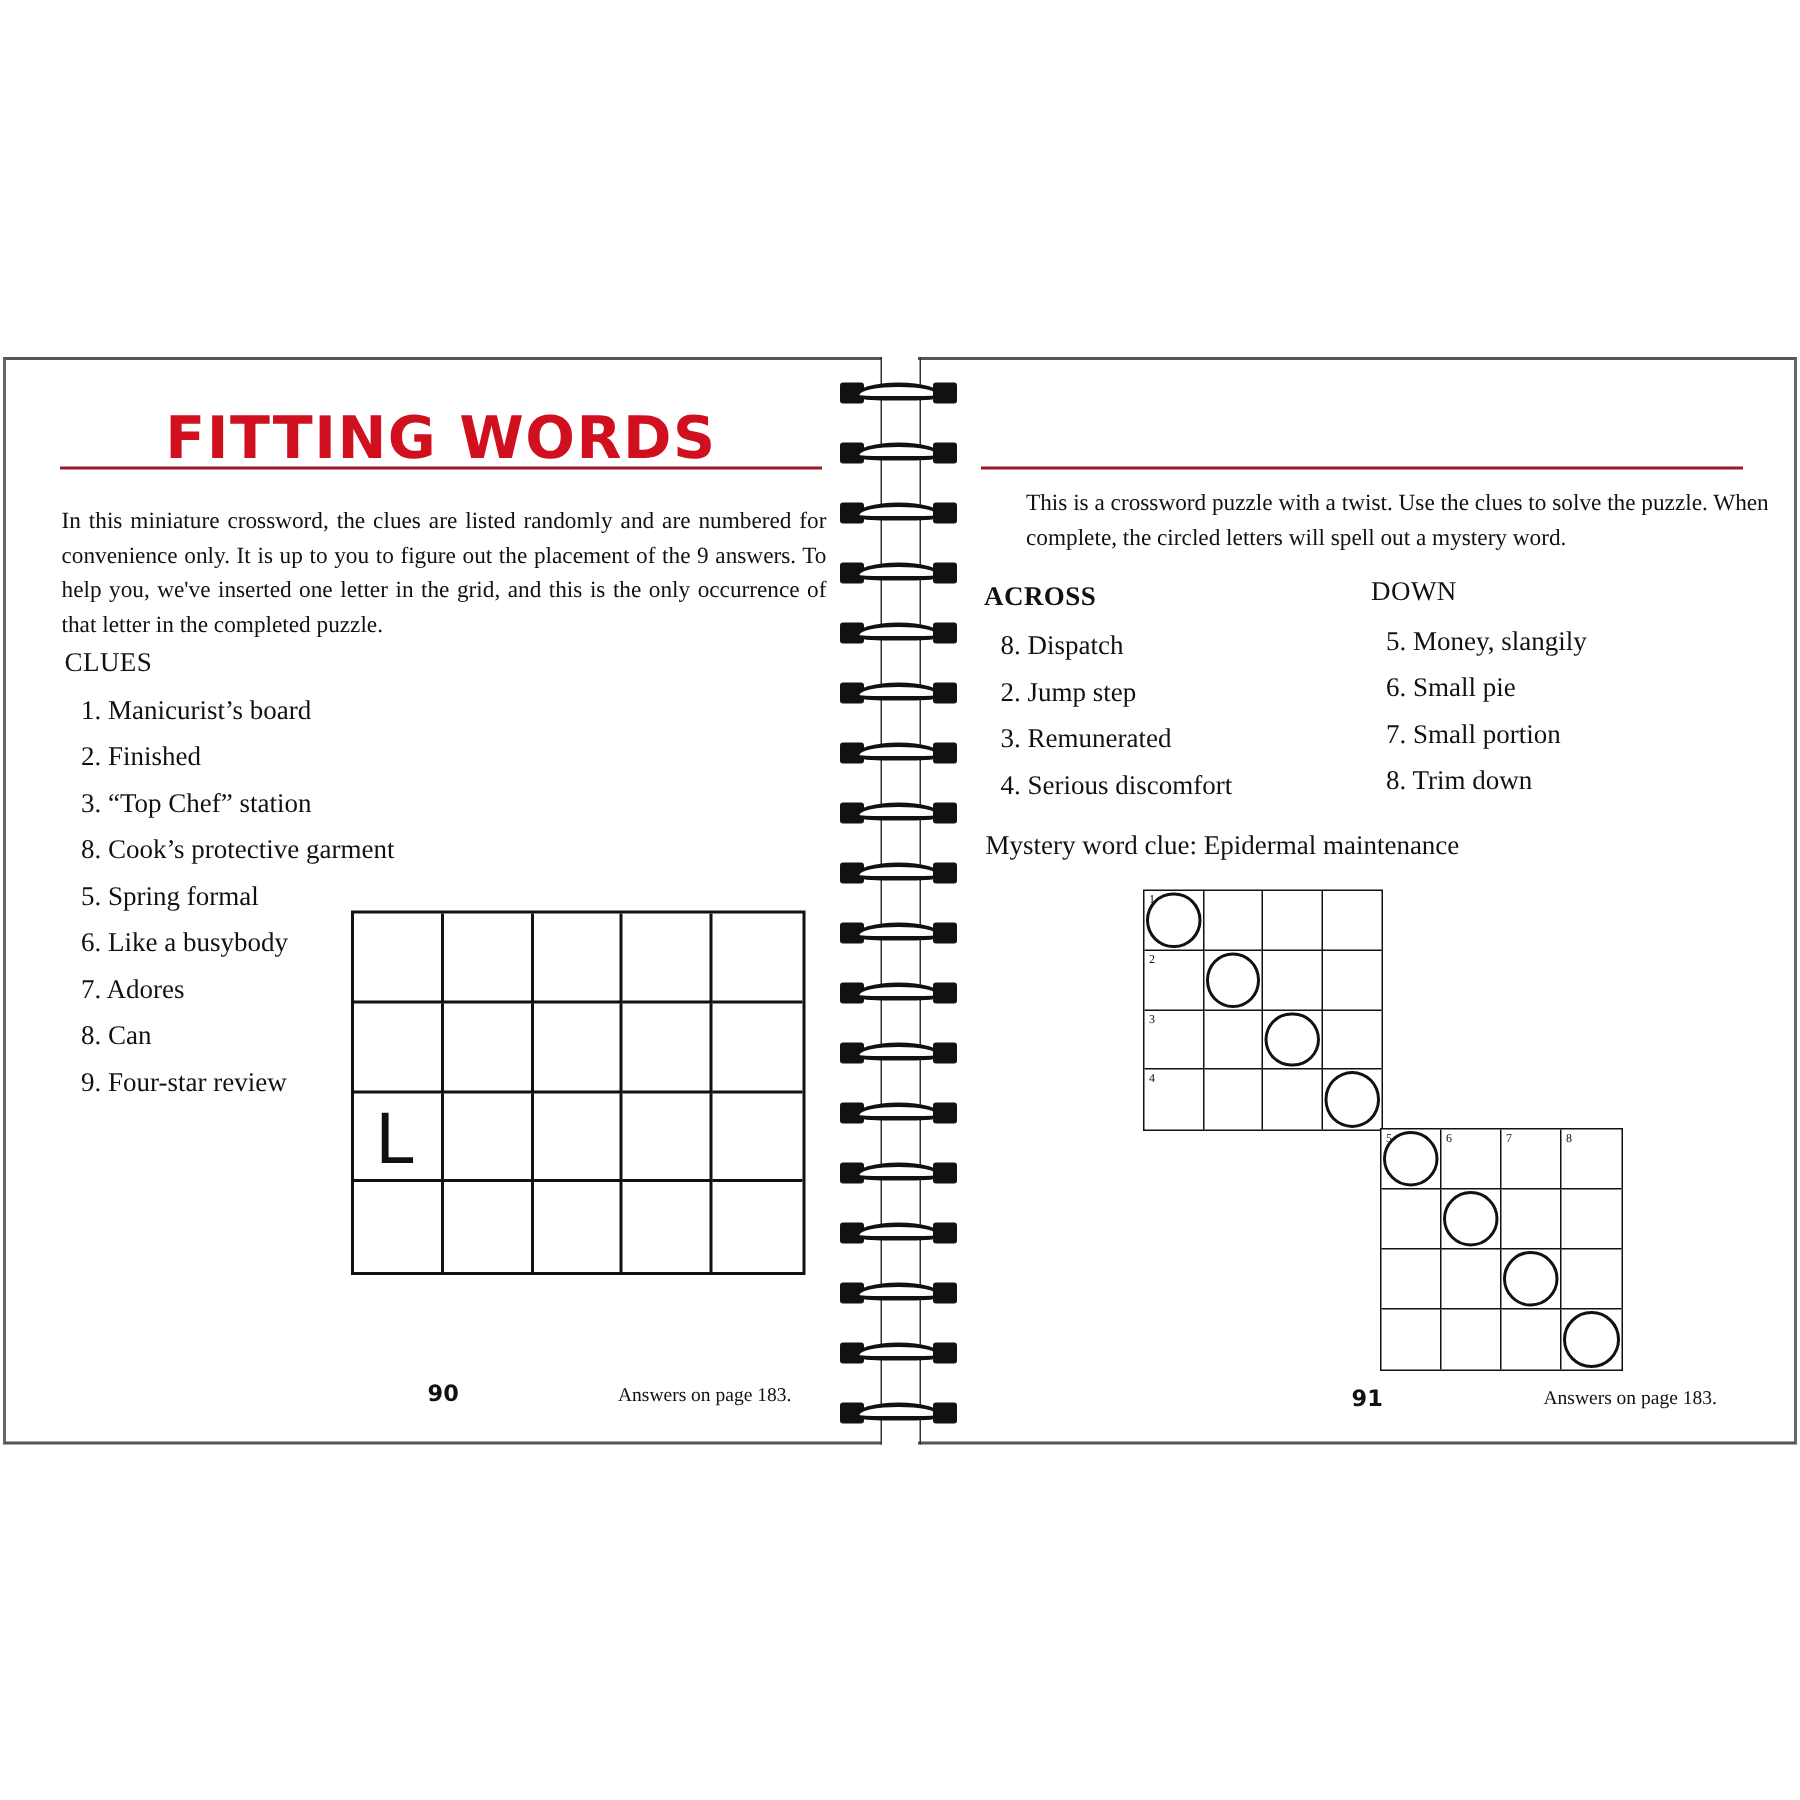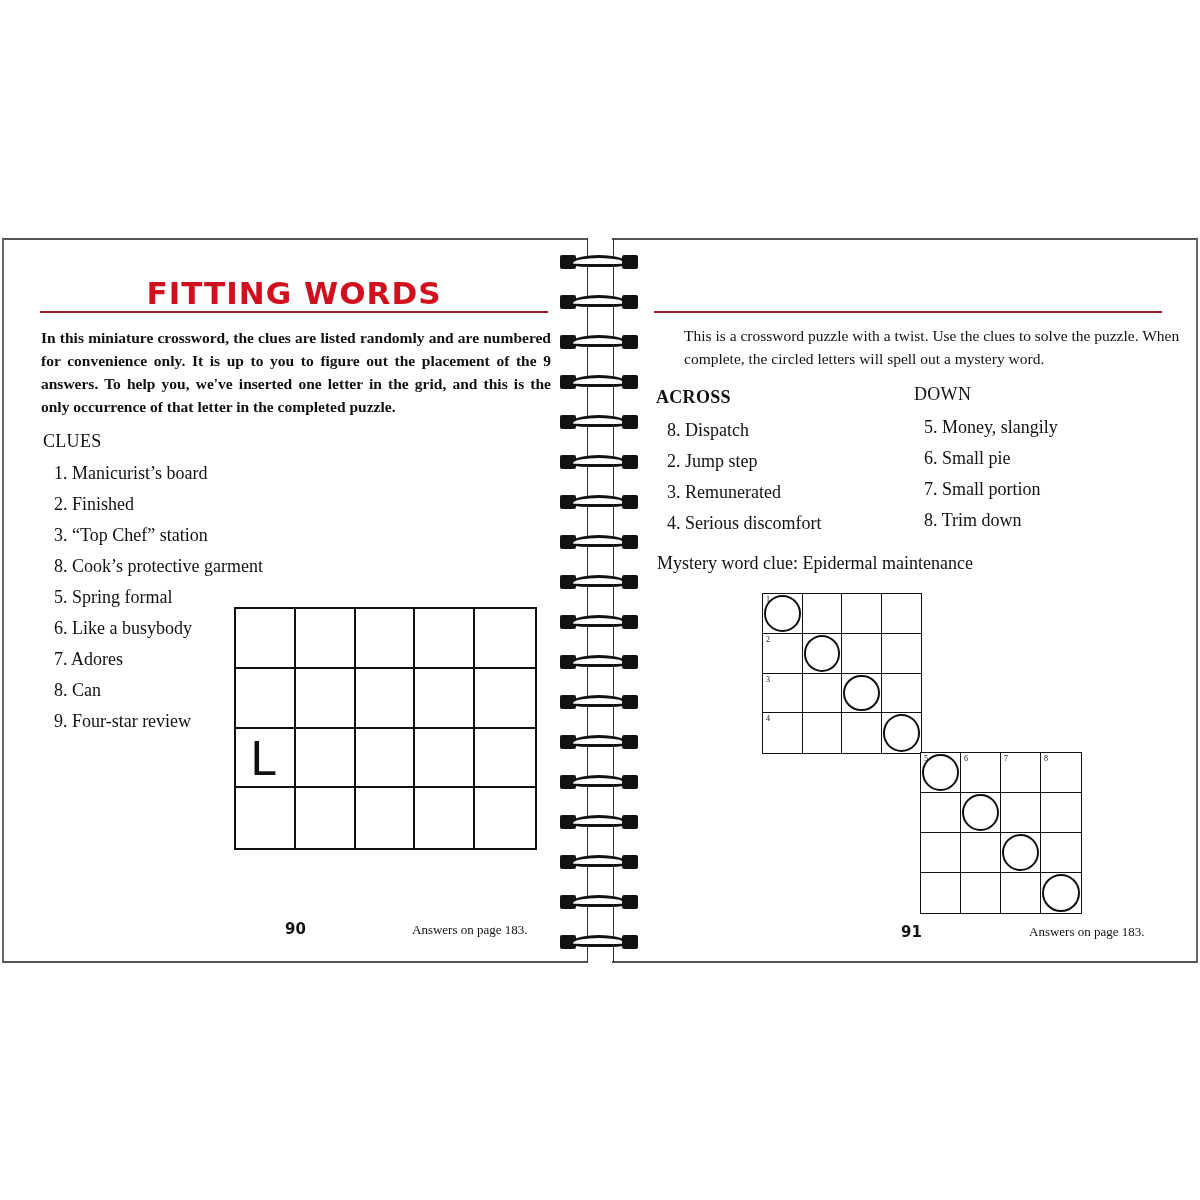--- a/index.html
+++ b/index.html
@@ -9,21 +9,21 @@
     .spread { position: absolute; left: 0; top: 0; width: 1200px; height: 1200px; }
 
     .page { position: absolute; top: 238px; height: 725px; background: #fff;
             border-top: 2px solid #555; border-bottom: 2px solid #555; box-sizing: border-box; }
     .page-left  { left: 2px; width: 586px; border-left: 2px solid #666; }
     .page-right { left: 612px; width: 586px; border-right: 2px solid #666; }
 
     .spine-line { position: absolute; top: 238px; height: 725px; width: 1px; background: #333; }
 
     .title { position: absolute; font-family: "DejaVu Sans", "Liberation Sans", sans-serif;
-             font-weight: bold; color: #d0101e; font-size: 31px; letter-spacing: 1px;
+             font-weight: bold; color: #d0101e; font-size: 39px; letter-spacing: 1px;
              text-align: center; line-height: 34px; }
     .rule { position: absolute; height: 2px; background: #9b1a26; }
 
     .intro { position: absolute; font-size: 15.5px; line-height: 23px; color: #111; }
 
     .heading { position: absolute; font-size: 18px; font-weight: normal; letter-spacing: 0.3px;
                font-variant: small-caps; }
     .clue-list { position: absolute; margin: 0; padding: 0; list-style: none; }
     .clue-list li { font-size: 18px; height: 31px; line-height: 31px; white-space: nowrap; }
 
@@ -62,21 +62,21 @@
   <div class="page page-left"></div>
 
   <div class="page page-right"></div>
 
   <div class="spine-line" style="left:587px"></div>
   <div class="spine-line" style="left:613px"></div>
 
   <div class="title" style="left:40px; top:276px; width:508px;">FITTING WORDS</div>
   <div class="rule" style="left:40px; top:311px; width:508px;"></div>
 
-  <div class="intro" style="left:41px; top:326px; width:510px; text-align:justify;font-weight:bold;">In this miniature crossword, the clues are listed randomly and are numbered for convenience only. It is up to you to figure out the placement of the 9 answers. To help you, we've inserted one letter in the grid, and this is the only occurrence of that letter in the completed puzzle.</div>
+  <div class="intro" style="left:41px; top:336px; width:510px; text-align:justify;">In this miniature crossword, the clues are listed randomly and are numbered for convenience only. It is up to you to figure out the placement of the 9 answers. To help you, we've inserted one letter in the grid, and this is the only occurrence of that letter in the completed puzzle.</div>
 
   <div class="heading" style="left:43px; top:431px;">CLUES</div>
   <ul class="clue-list" style="left:54px; top:458px;">
     <li>1. Manicurist’s board</li>
     <li>2. Finished</li>
     <li>3. “Top Chef” station</li>
     <li>8. Cook’s protective garment</li>
     <li>5. Spring formal</li>
     <li>6. Like a busybody</li>
     <li>7. Adores</li>

